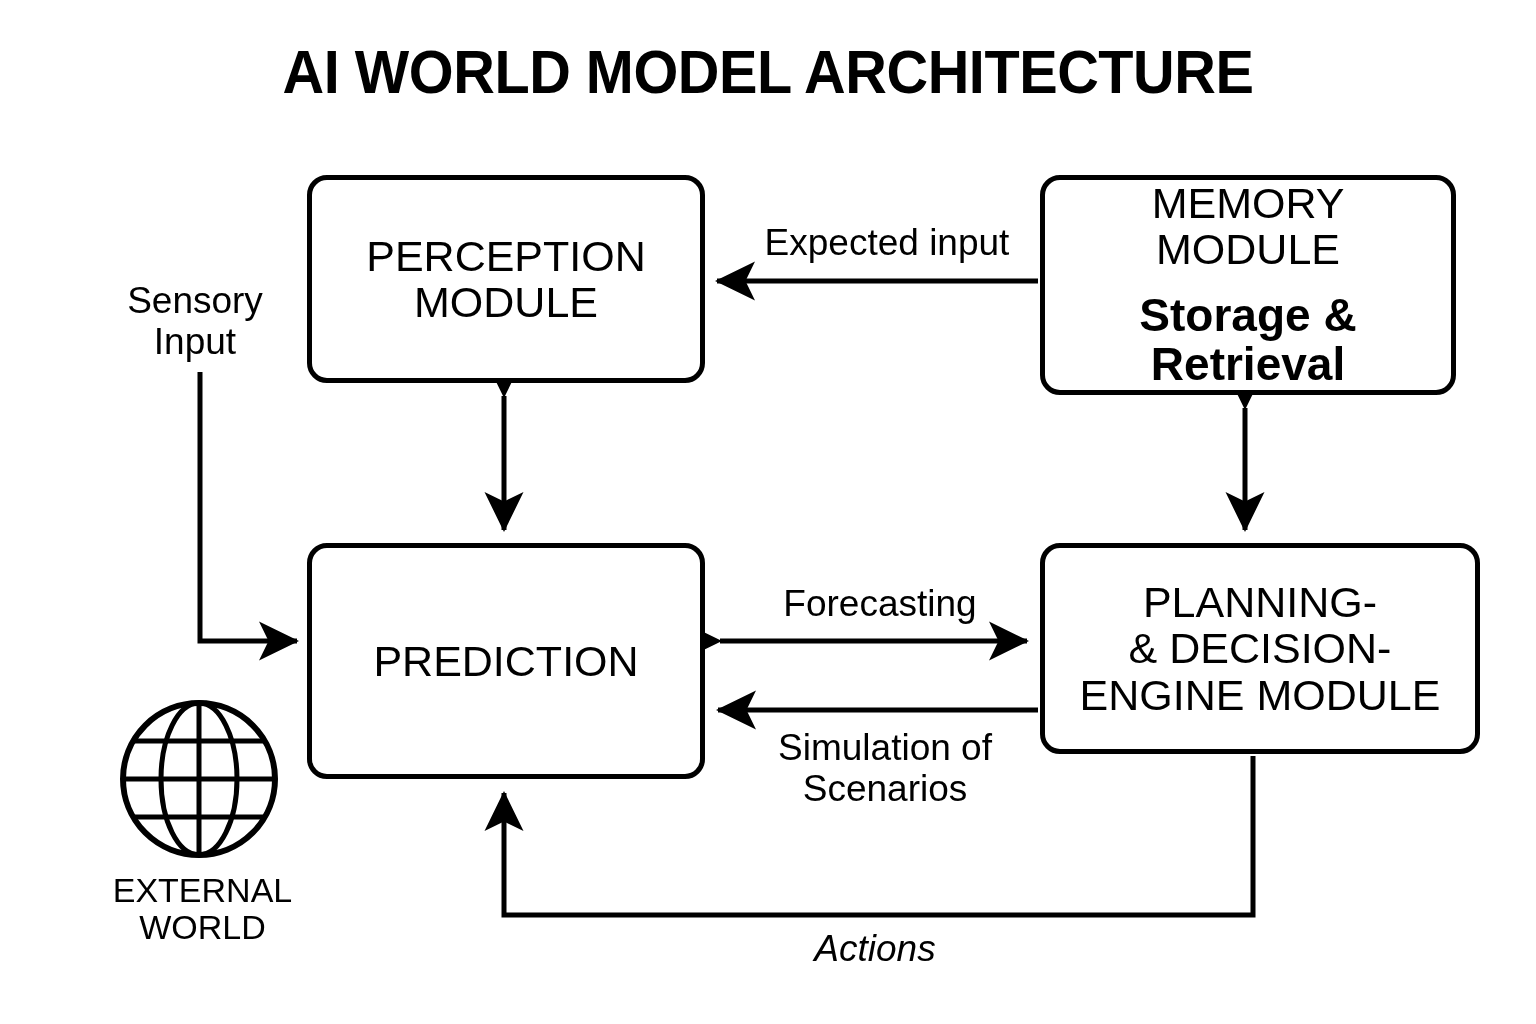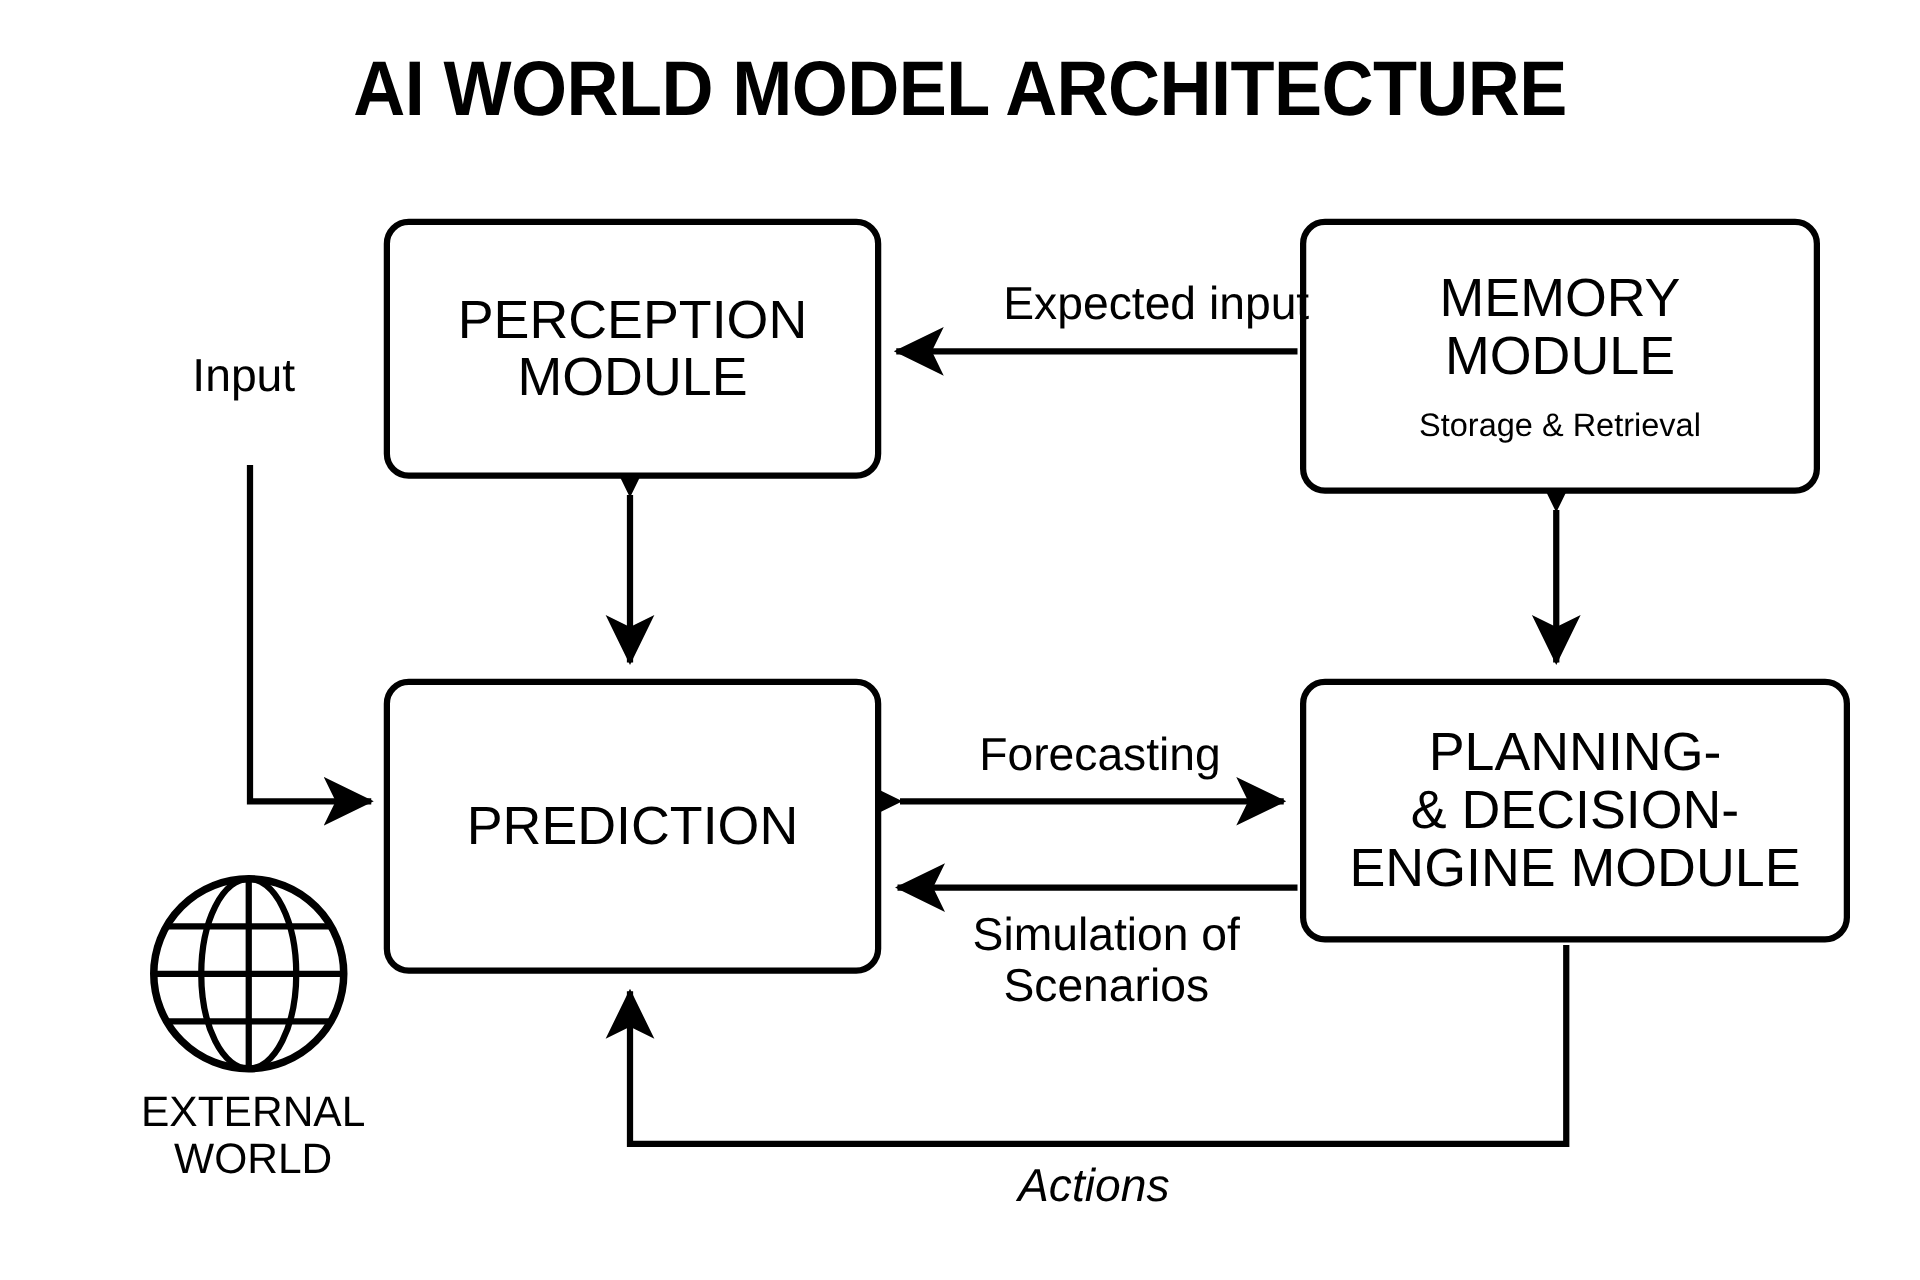--- a/index.html
+++ b/index.html
@@ -50,22 +50,22 @@
     justify-content: center;
     text-align: center;
     line-height: 1.08;
   }
   .node .main-label {
     font-size: 43px;
     font-weight: 400;
     letter-spacing: 0px;
   }
   .node .sub-label {
-    font-size: 26px;
-    font-weight: 400;
+    font-size: 46px;
+    font-weight: 700;
     margin-top: 18px;
   }
   #node-perception {
     left: 307px; top: 175px; width: 398px; height: 208px;
   }
   #node-memory {
     left: 1040px; top: 175px; width: 416px; height: 220px;
   }
   #node-prediction {
     left: 307px; top: 543px; width: 398px; height: 236px;
@@ -73,21 +73,21 @@
   #node-planning {
     left: 1040px; top: 543px; width: 440px; height: 211px;
   }
   .edge-label {
     position: absolute;
     font-size: 37px;
     text-align: center;
     line-height: 1.12;
     white-space: nowrap;
   }
-  #label-expected-input { left: 775px; top: 222px; width: 300px; }
+  #label-expected-input { left: 737px; top: 222px; width: 300px; }
   #label-forecasting    { left: 760px; top: 583px; width: 240px; }
   #label-simulation     { left: 740px; top: 727px; width: 290px; white-space: normal; }
   #label-actions        { left: 740px; top: 928px; width: 270px; font-style: italic; }
   #label-sensory        { left: 105px; top: 280px; width: 180px; text-align: center; white-space: normal; }
   #label-external-world {
     position: absolute;
     left: 45px; top: 872px; width: 315px;
     text-align: center;
     font-size: 34px;
     line-height: 1.1;
@@ -157,20 +157,21 @@
     <div class="main-label">PREDICTION</div>
   </div>
 
   <div class="node" id="node-planning">
     <div class="main-label">PLANNING-</div>
     <div class="main-label">&amp; DECISION-</div>
     <div class="main-label">ENGINE MODULE</div>
   </div>
 
   <div class="edge-label" id="label-sensory">
+    <div>Sensory</div>
     <div>Input</div>
   </div>
 
   <div class="edge-label" id="label-expected-input">Expected input</div>
 
   <div class="edge-label" id="label-forecasting">Forecasting</div>
 
   <div class="edge-label" id="label-simulation">
     <div>Simulation of</div>
     <div>Scenarios</div>

